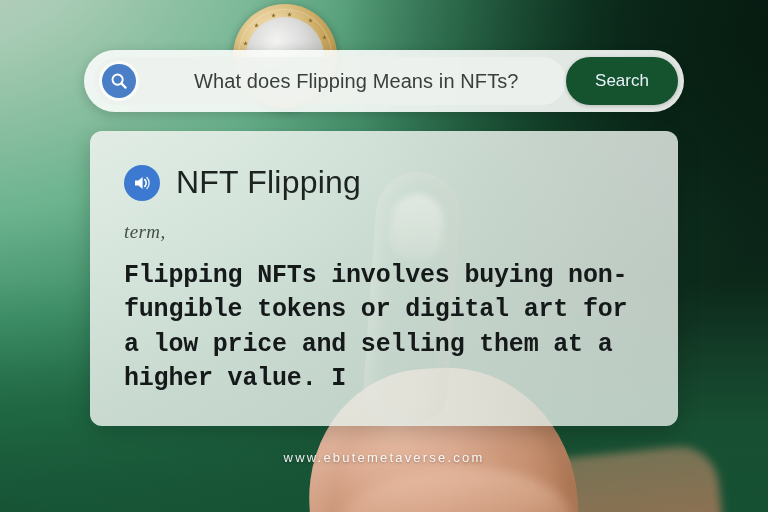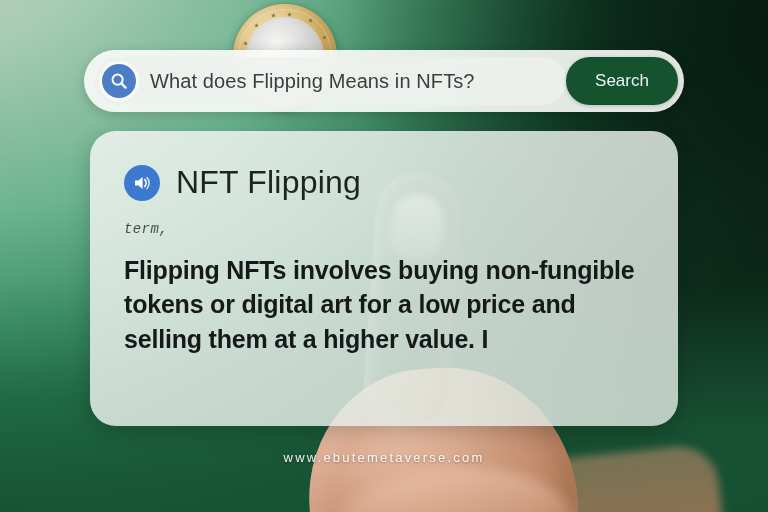--- a/index.html
+++ b/index.html
@@ -253,20 +253,21 @@
     flex: 0 0 auto;
     box-shadow: 0 0 0 3px rgba(255,255,255,0.65);
   }
   .search-circle svg { display: block; }
   .search-text {
     font-size: 20px;
     color: #3a3f3d;
     font-family: "Liberation Sans", sans-serif;
     white-space: nowrap;
     letter-spacing: 0.1px;
+    margin-left: 44px;
   }
   .search-button {
     flex: 0 0 auto;
     width: 112px;
     height: 48px;
     border-radius: 24px;
     background: #14532d;
     color: #eaf2fc;
     font-size: 17px;
     display: flex;
@@ -278,21 +279,21 @@
     box-shadow: 0 1px 4px rgba(0,0,0,0.20);
   }
 
   
   .card {
     position: absolute;
     left: 90px;
     top: 131px;
     width: 588px;
     height: 295px;
-    border-radius: 26px;
+    border-radius: 12px;
     background: linear-gradient(145deg,
         rgba(235,241,236,0.90) 0%,
         rgba(228,236,230,0.86) 45%,
         rgba(222,232,226,0.82) 100%);
     box-shadow: 0 6px 22px rgba(0,0,0,0.20);
     box-sizing: border-box;
     padding: 33px 34px 0 34px;
   }
   .card-head {
     display: flex;
@@ -311,33 +312,33 @@
   }
   .speaker-circle svg { display: block; }
   .card-title {
     font-size: 32px;
     color: #1d2321;
     font-family: "Liberation Sans", sans-serif;
     letter-spacing: 0.2px;
   }
   .card-term {
     margin-top: 20px;
-    font-family: Liberation Mono, monospace;
+    font-family: Liberation Serif, serif;
     font-style: italic;
-    font-size: 14px;
+    font-size: 19px;
     color: #454f4b;
     letter-spacing: 0.4px;
   }
   .card-body {
     margin-top: 16px;
     font-size: 25px;
     font-weight: bold;
     line-height: 1.37;
     color: #15191a;
-    font-family: Liberation Sans, sans-serif;
+    font-family: Liberation Mono, monospace;
     letter-spacing: -0.2px;
   }
 
   
   .watermark {
     position: absolute;
     left: 0;
     right: 0;
     top: 450px;
     text-align: center;

